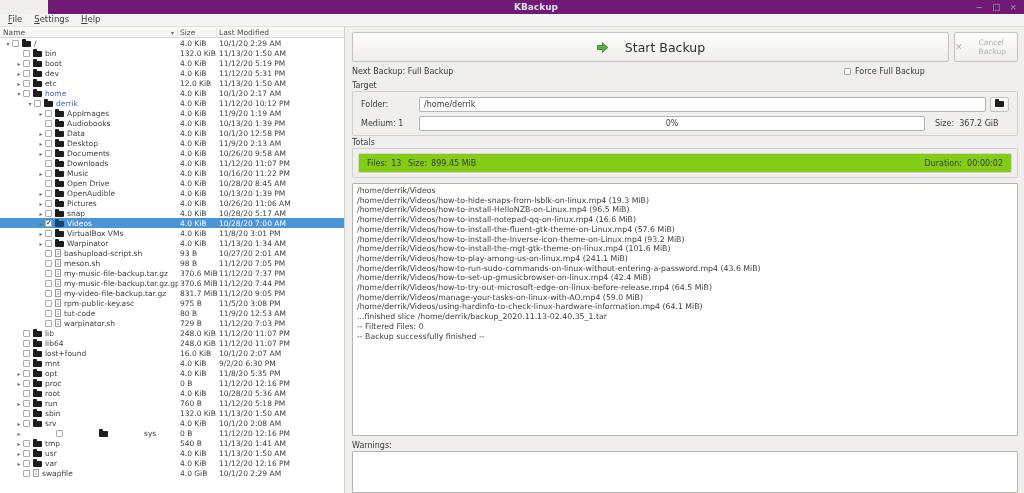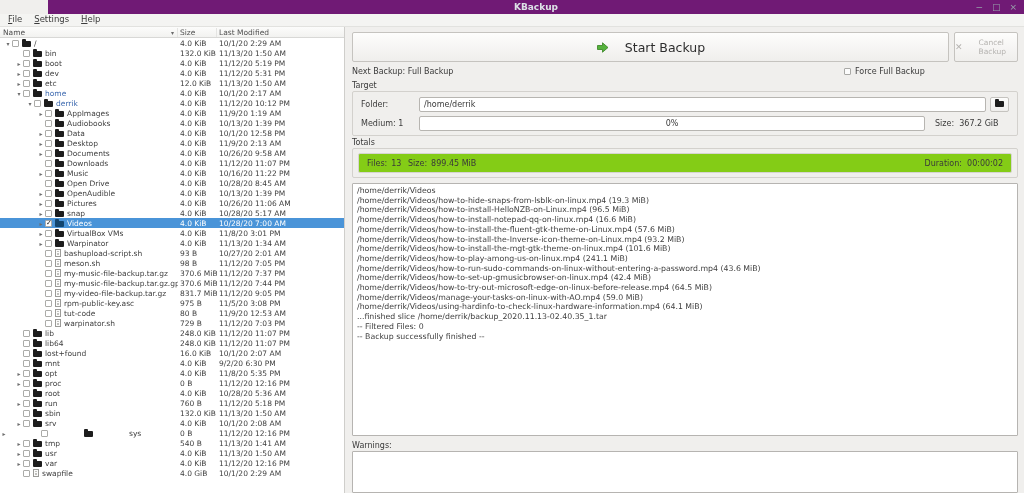--- a/index.html
+++ b/index.html
@@ -525,21 +525,21 @@
           <span class="name-cell" style="padding-left: 15px;">
             <span class="expander"></span>
             <span class="checkbox"></span>
             <span class="row-icon"></span>
             <span class="row-label">srv</span>
           </span>
           <span class="size-cell">4.0 KiB</span>
           <span class="date-cell">10/1/20 2:08 AM</span>
         </div>
         <div class="tree-row exp-closed type-folder">
-          <span class="name-cell" style=" gap: 33px;">
+          <span class="name-cell" style="padding-left: 15px; gap: 33px;">
             <span class="expander"></span>
             <span class="checkbox"></span>
             <span class="row-icon"></span>
             <span class="row-label">sys</span>
           </span>
           <span class="size-cell">0 B</span>
           <span class="date-cell">11/12/20 12:16 PM</span>
         </div>
         <div class="tree-row exp-closed type-folder">
           <span class="name-cell" style="padding-left: 15px;">

